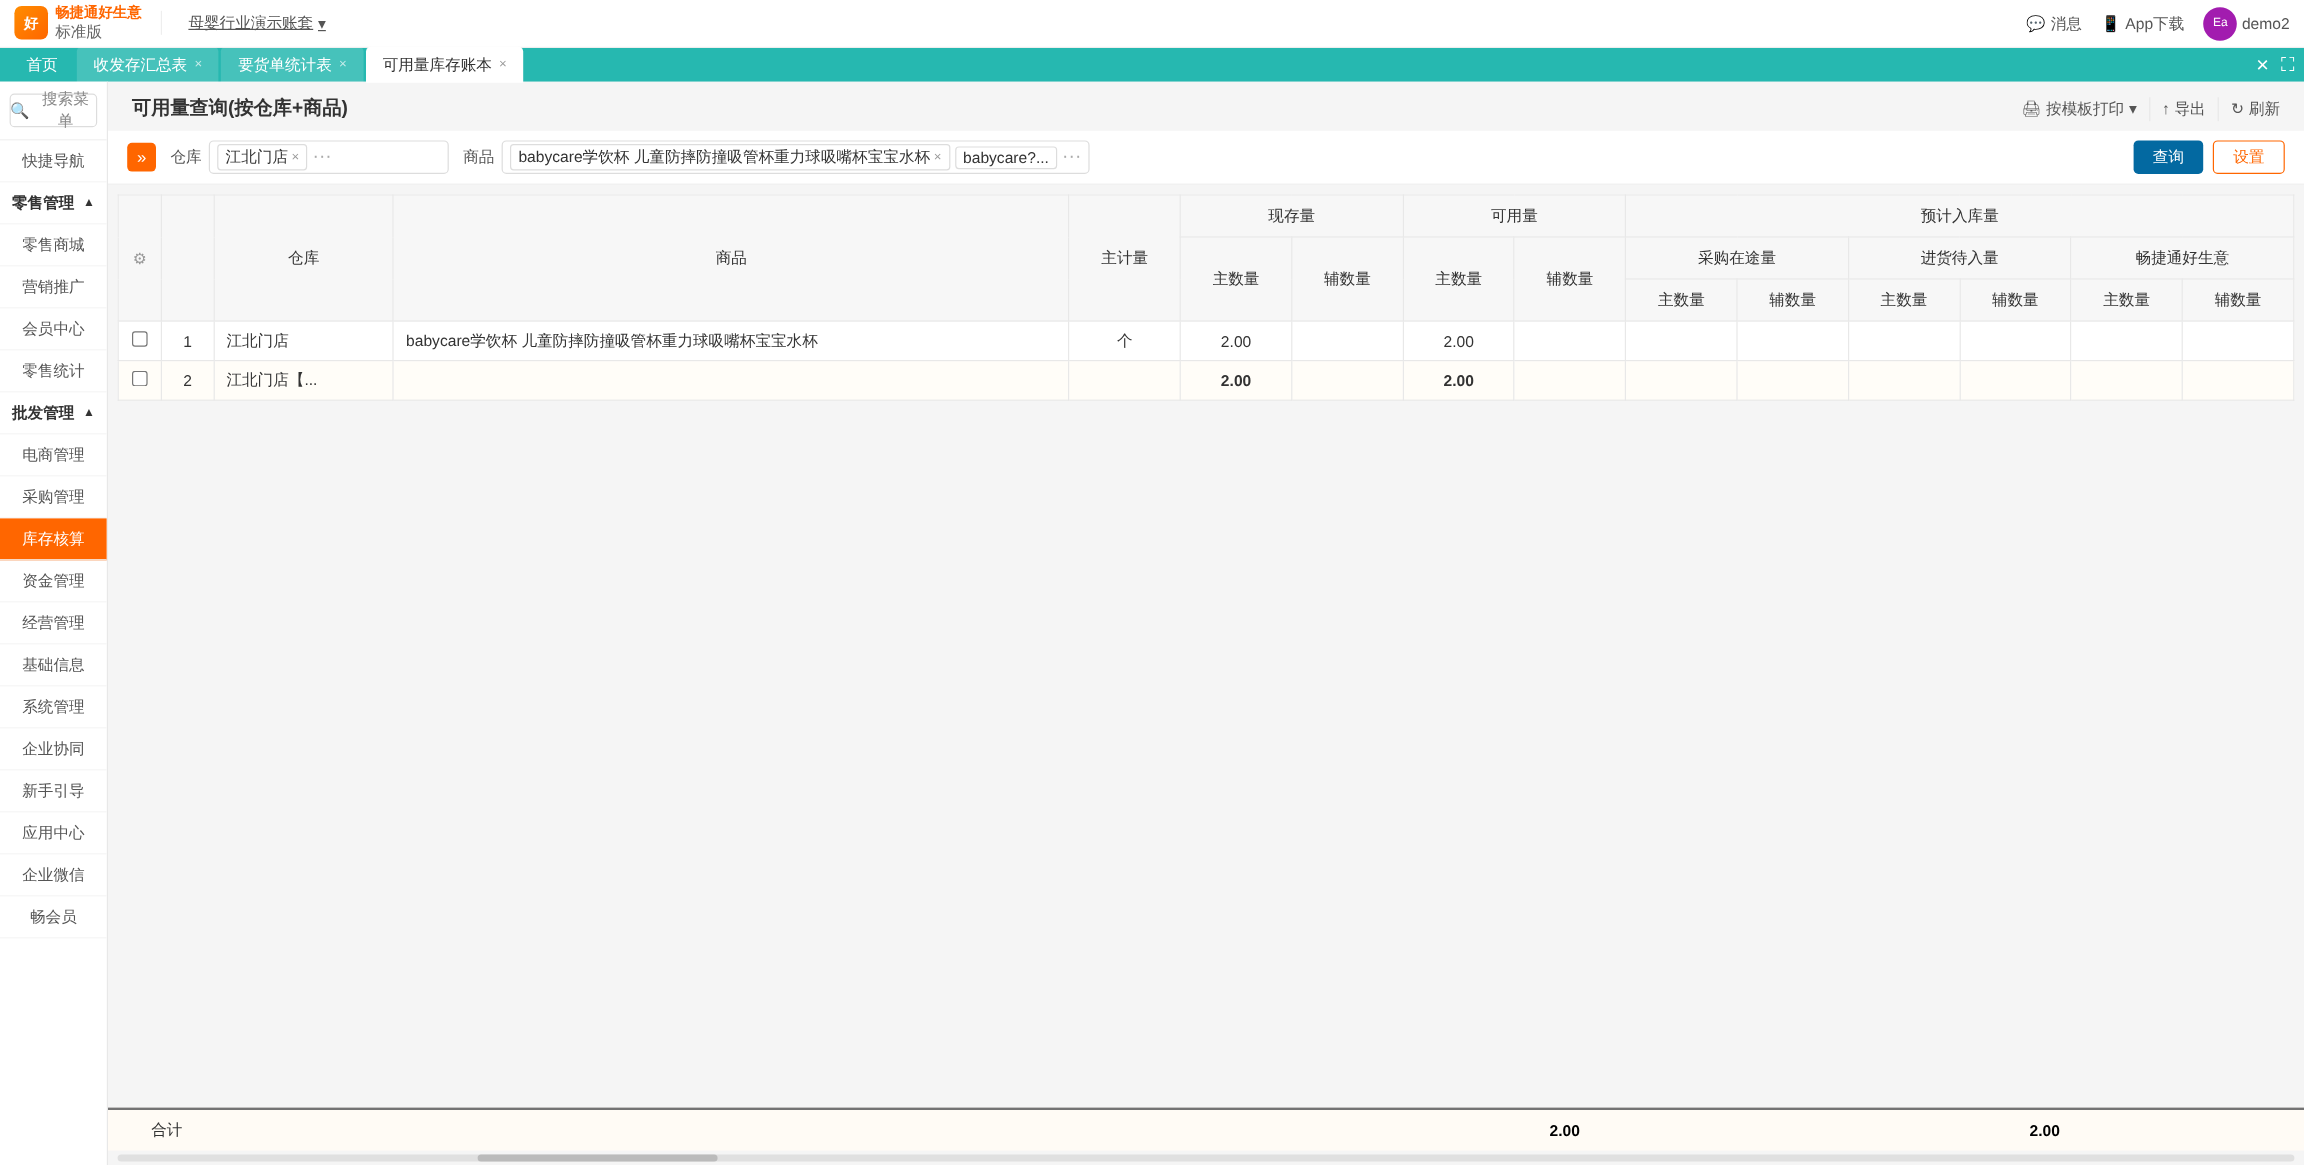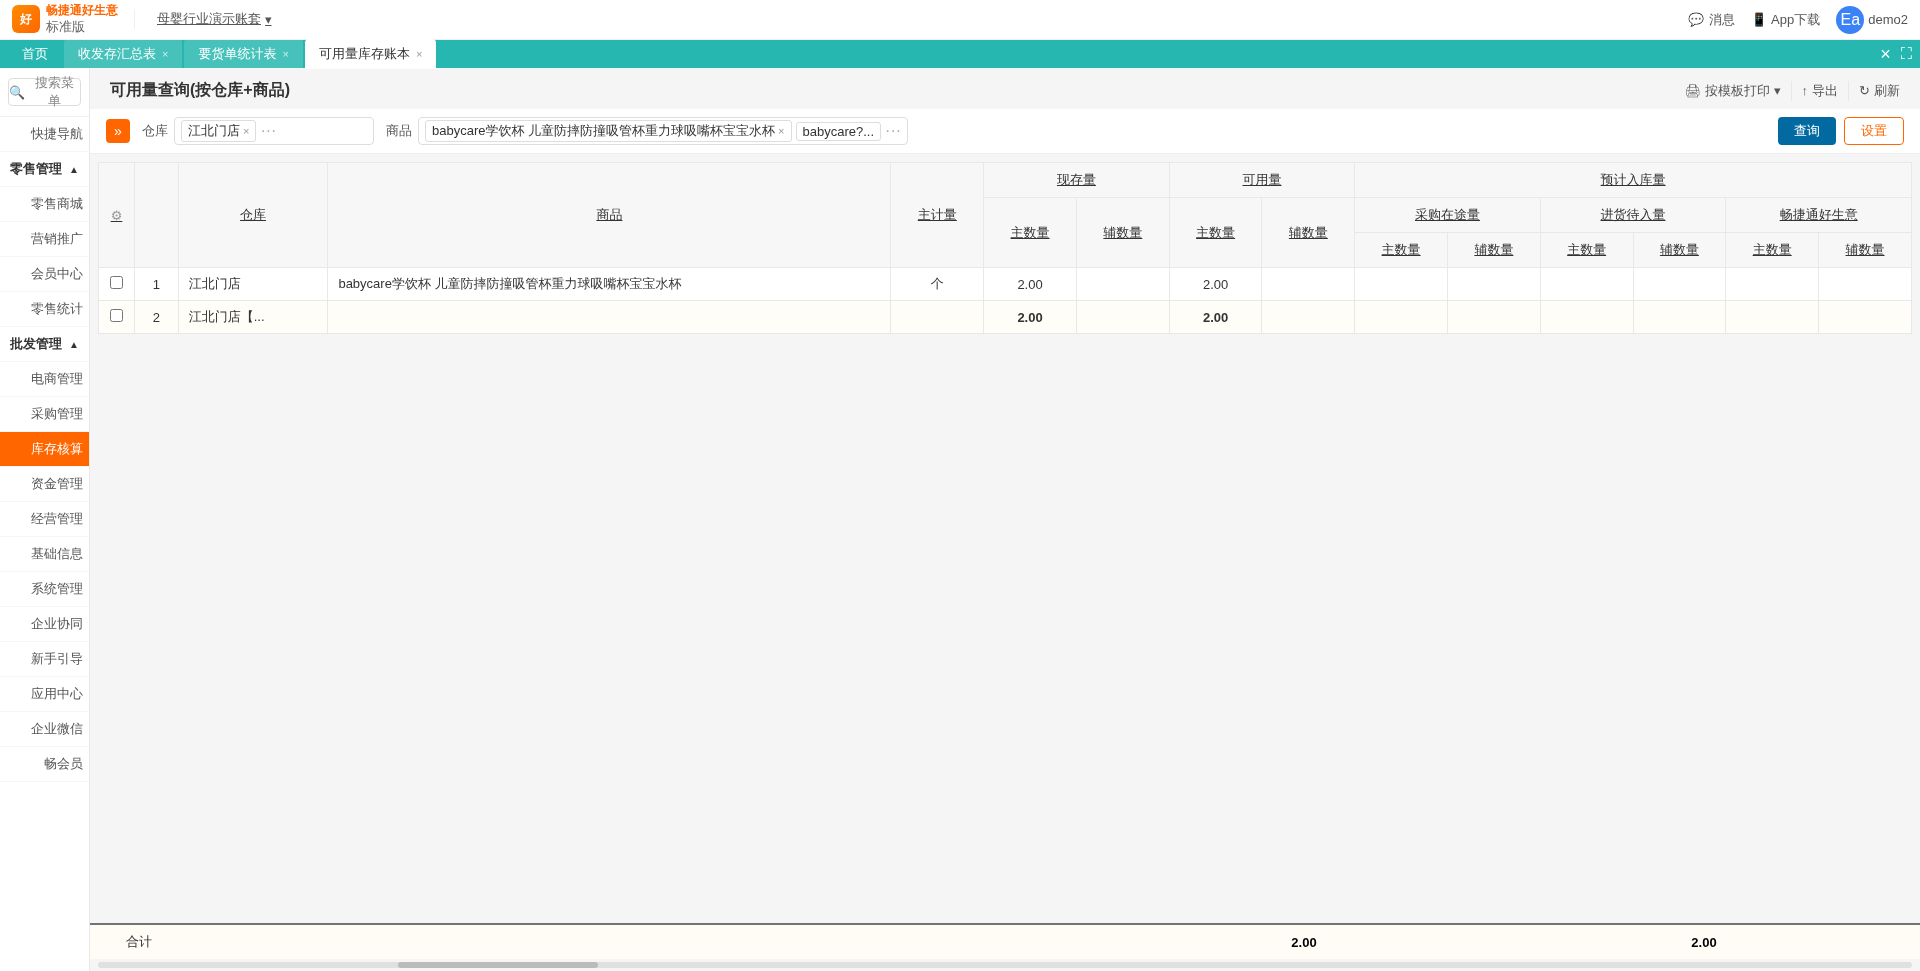--- a/index.html
+++ b/index.html
@@ -17,21 +17,21 @@
       flex-shrink: 0;
     }
     .top-bar-left { display: flex; align-items: center; gap: 8px; }
     .logo-area { display: flex; align-items: center; gap: 6px; }
     .logo-icon { width: 28px; height: 28px; background: linear-gradient(135deg, #ff8c00, #ff6600); border-radius: 6px; display: flex; align-items: center; justify-content: center; color: #fff; font-size: 12px; font-weight: bold; }
     .logo-text { font-size: 11px; color: #666; line-height: 1.3; }
     .logo-text .line1 { color: #ff6600; font-weight: bold; font-size: 12px; font-family: Liberation Serif, serif; }
     .industry-select { display: flex; align-items: center; gap: 4px; color: #555; font-size: 12px; border: none; background: transparent; cursor: pointer; padding: 2px 6px; text-decoration: underline; }
     .top-bar-right { display: flex; align-items: center; gap: 16px; }
     .top-right-item { display: flex; align-items: center; gap: 4px; color: #555; font-size: 12px; cursor: pointer; }
-    .avatar { width: 28px; height: 28px; border-radius: 50%; background: #3b82f6; display: flex; align-items: center; justify-content: center; color: #fff; font-size: 16px; overflow: hidden; }
+    .avatar { width: 28px; height: 28px; border-radius: 50%; background: #a21caf; display: flex; align-items: center; justify-content: center; color: #fff; font-size: 10px; overflow: hidden; }
 
     
     .nav-tabs {
       height: 28px;
       background: #26b8b0;
       display: flex;
       align-items: center;
       padding: 0 8px;
       gap: 2px;
       flex-shrink: 0;
@@ -81,21 +81,21 @@
       color: #888;
       font-size: 12px;
       cursor: pointer;
       display: flex;
       align-items: center;
       justify-content: center;
       gap: 4px;
     }
     .sidebar-nav-item {
       padding: 8px 6px;
-      text-align: right;
+      text-align: center;
       cursor: pointer;
       color: #555;
       font-size: 12px;
       border-bottom: 1px solid #f5f5f5;
     }
     .sidebar-nav-item.active { background: #ff6600; color: #fff; }
     .sidebar-nav-item.group-header {
       display: flex;
       align-items: center;
       justify-content: space-between;
@@ -202,21 +202,20 @@
       font-size: 13px;
     }
     .data-table th {
       background: #f7f7f7;
       border: 1px solid #e8e8e8;
       padding: 8px 10px;
       text-align: center;
       color: #333;
       font-weight: normal;
       white-space: nowrap;
-      text-decoration: underline;
     }
     .data-table td {
       border: 1px solid #e8e8e8;
       padding: 7px 10px;
       text-align: center;
       color: #333;
     }
     .data-table .settings-col { width: 36px; }
     .col-gear { color: #999; cursor: pointer; }
 

